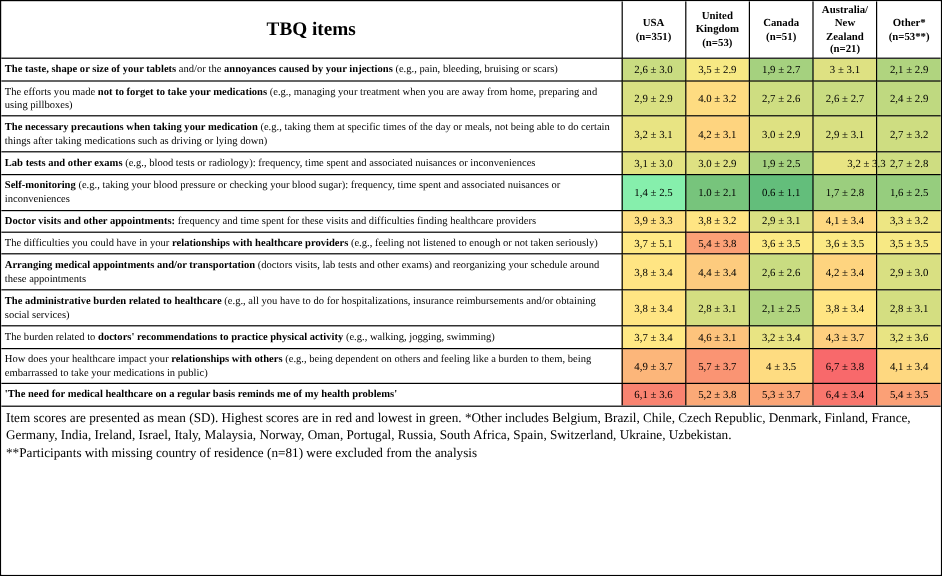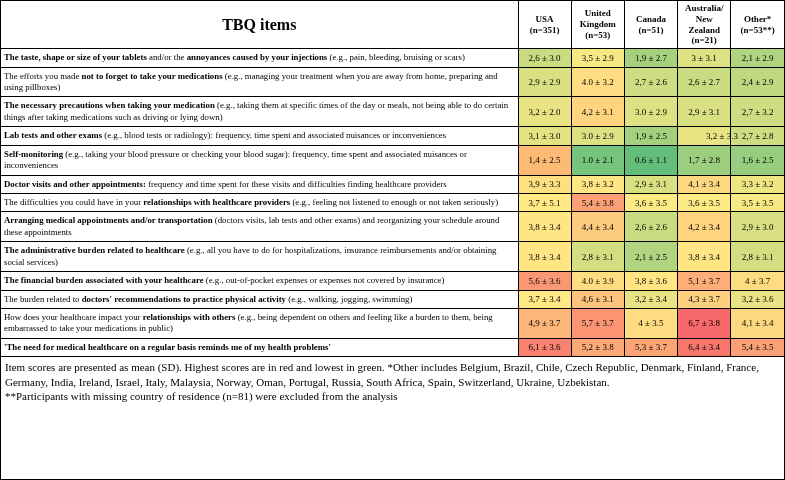--- a/index.html
+++ b/index.html
@@ -110,37 +110,37 @@
         <tr>
           <td class="item-cell"><span>The efforts you made </span><span class="b">not to forget to take your medications</span><span> (e.g., managing your treatment when you are away from home, preparing and using pillboxes)</span></td>
           <td class="val-cell" style="background: rgb(217, 224, 130);">2,9 ± 2.9</td>
           <td class="val-cell" style="background: rgb(254, 220, 129);">4.0 ± 3.2</td>
           <td class="val-cell" style="background: rgb(206, 221, 129);">2,7 ± 2.6</td>
           <td class="val-cell" style="background: rgb(201, 220, 129);">2,6 ± 2.7</td>
           <td class="val-cell" style="background: rgb(191, 217, 128);">2,4 ± 2.9</td>
         </tr>
         <tr>
           <td class="item-cell"><span class="b">The necessary precautions when taking your medication</span><span> (e.g., taking them at specific times of the day or meals, not being able to do certain things after taking medications such as driving or lying down)</span></td>
-          <td class="val-cell" style="background: rgb(232, 228, 131);">3,2 ± 2.0</td>
+          <td class="val-cell" style="background: rgb(232, 228, 131);">3,2 ± 3.1</td>
           <td class="val-cell" style="background: rgb(254, 212, 127);">4,2 ± 3.1</td>
           <td class="val-cell" style="background: rgb(222, 225, 130);">3.0 ± 2.9</td>
           <td class="val-cell" style="background: rgb(217, 224, 130);">2,9 ± 3.1</td>
           <td class="val-cell" style="background: rgb(206, 221, 129);">2,7 ± 3.2</td>
         </tr>
         <tr>
           <td class="item-cell"><span class="b">Lab tests and other exams</span><span> (e.g., blood tests or radiology): frequency, time spent and associated nuisances or inconveniences</span></td>
           <td class="val-cell" style="background: rgb(227, 227, 130);">3,1 ± 3.0</td>
           <td class="val-cell" style="background: rgb(222, 225, 130);">3.0 ± 2.9</td>
           <td class="val-cell" style="background: rgb(165, 209, 127);">1,9 ± 2.5</td>
           <td class="val-cell" style="background: rgb(232, 228, 131); padding-left: 28px;">3,2 ± 3.3</td>
           <td class="val-cell" style="background: rgb(206, 221, 129);">2,7 ± 2.8</td>
         </tr>
         <tr>
           <td class="item-cell"><span class="b">Self-monitoring</span><span> (e.g., taking your blood pressure or checking your blood sugar): frequency, time spent and associated nuisances or inconveniences</span></td>
-          <td class="val-cell" style="background: #fdba74;">1,4 ± 2.5</td>
+          <td class="val-cell" style="background: #86efac;">1,4 ± 2.5</td>
           <td class="val-cell" style="background: rgb(119, 196, 124);">1.0 ± 2.1</td>
           <td class="val-cell" style="background: rgb(99, 190, 123);">0.6 ± 1.1</td>
           <td class="val-cell" style="background: rgb(155, 206, 126);">1,7 ± 2.8</td>
           <td class="val-cell" style="background: rgb(150, 205, 126);">1,6 ± 2.5</td>
         </tr>
         <tr>
           <td class="item-cell"><span class="b">Doctor visits and other appointments:</span><span> frequency and time spent for these visits and difficulties finding healthcare providers</span></td>
           <td class="val-cell" style="background: rgb(254, 224, 130);">3,9 ± 3.3</td>
           <td class="val-cell" style="background: rgb(255, 229, 131);">3,8 ± 3.2</td>
           <td class="val-cell" style="background: rgb(217, 224, 130);">2,9 ± 3.1</td>
@@ -165,28 +165,20 @@
         </tr>
         <tr>
           <td class="item-cell"><span class="b">The administrative burden related to healthcare</span><span> (e.g., all you have to do for hospitalizations, insurance reimbursements and/or obtaining social services)</span></td>
           <td class="val-cell" style="background: rgb(255, 229, 131);">3,8 ± 3.4</td>
           <td class="val-cell" style="background: rgb(212, 222, 129);">2,8 ± 3.1</td>
           <td class="val-cell" style="background: rgb(176, 212, 127);">2,1 ± 2.5</td>
           <td class="val-cell" style="background: rgb(255, 229, 131);">3,8 ± 3.4</td>
           <td class="val-cell" style="background: rgb(212, 222, 129);">2,8 ± 3.1</td>
         </tr>
         <tr>
-          <td class="item-cell"><span class="b">The financial burden associated with your healthcare</span><span> (e.g., out-of-pocket expenses or expenses not covered by insurance)</span></td>
-          <td class="val-cell" style="background: rgb(251, 152, 116);">5,6 ± 3.6</td>
-          <td class="val-cell" style="background: rgb(254, 220, 129);">4.0 ± 3.9</td>
-          <td class="val-cell" style="background: rgb(255, 229, 131);">3,8 ± 3.6</td>
-          <td class="val-cell" style="background: rgb(252, 173, 120);">5,1 ± 3.7</td>
-          <td class="val-cell" style="background: rgb(254, 220, 129);">4 ± 3.7</td>
-        </tr>
-        <tr>
           <td class="item-cell"><span>The burden related to </span><span class="b">doctors' recommendations to practice physical activity</span><span> (e.g., walking, jogging, swimming)</span></td>
           <td class="val-cell" style="background: rgb(255, 233, 132);">3,7 ± 3.4</td>
           <td class="val-cell" style="background: rgb(253, 195, 124);">4,6 ± 3.1</td>
           <td class="val-cell" style="background: rgb(232, 228, 131);">3,2 ± 3.4</td>
           <td class="val-cell" style="background: rgb(254, 207, 127);">4,3 ± 3.7</td>
           <td class="val-cell" style="background: rgb(232, 228, 131);">3,2 ± 3.6</td>
         </tr>
         <tr>
           <td class="item-cell"><span>How does your healthcare impact your </span><span class="b">relationships with others</span><span> (e.g., being dependent on others and feeling like a burden to them, being embarrassed to take your medications in public)</span></td>
           <td class="val-cell" style="background: rgb(252, 182, 122);">4,9 ± 3.7</td>

